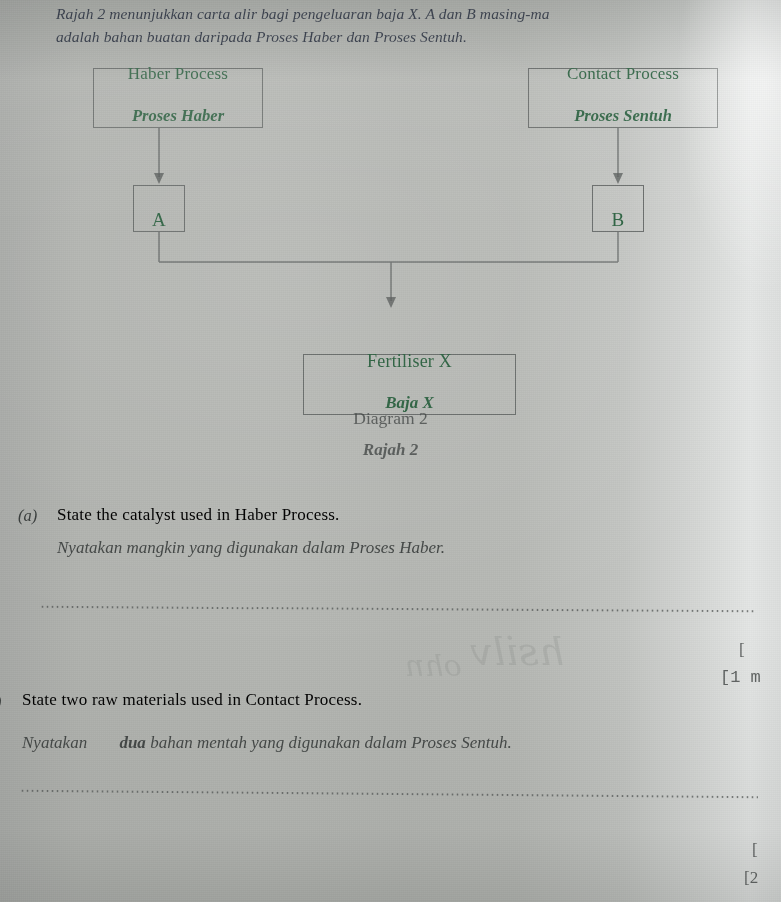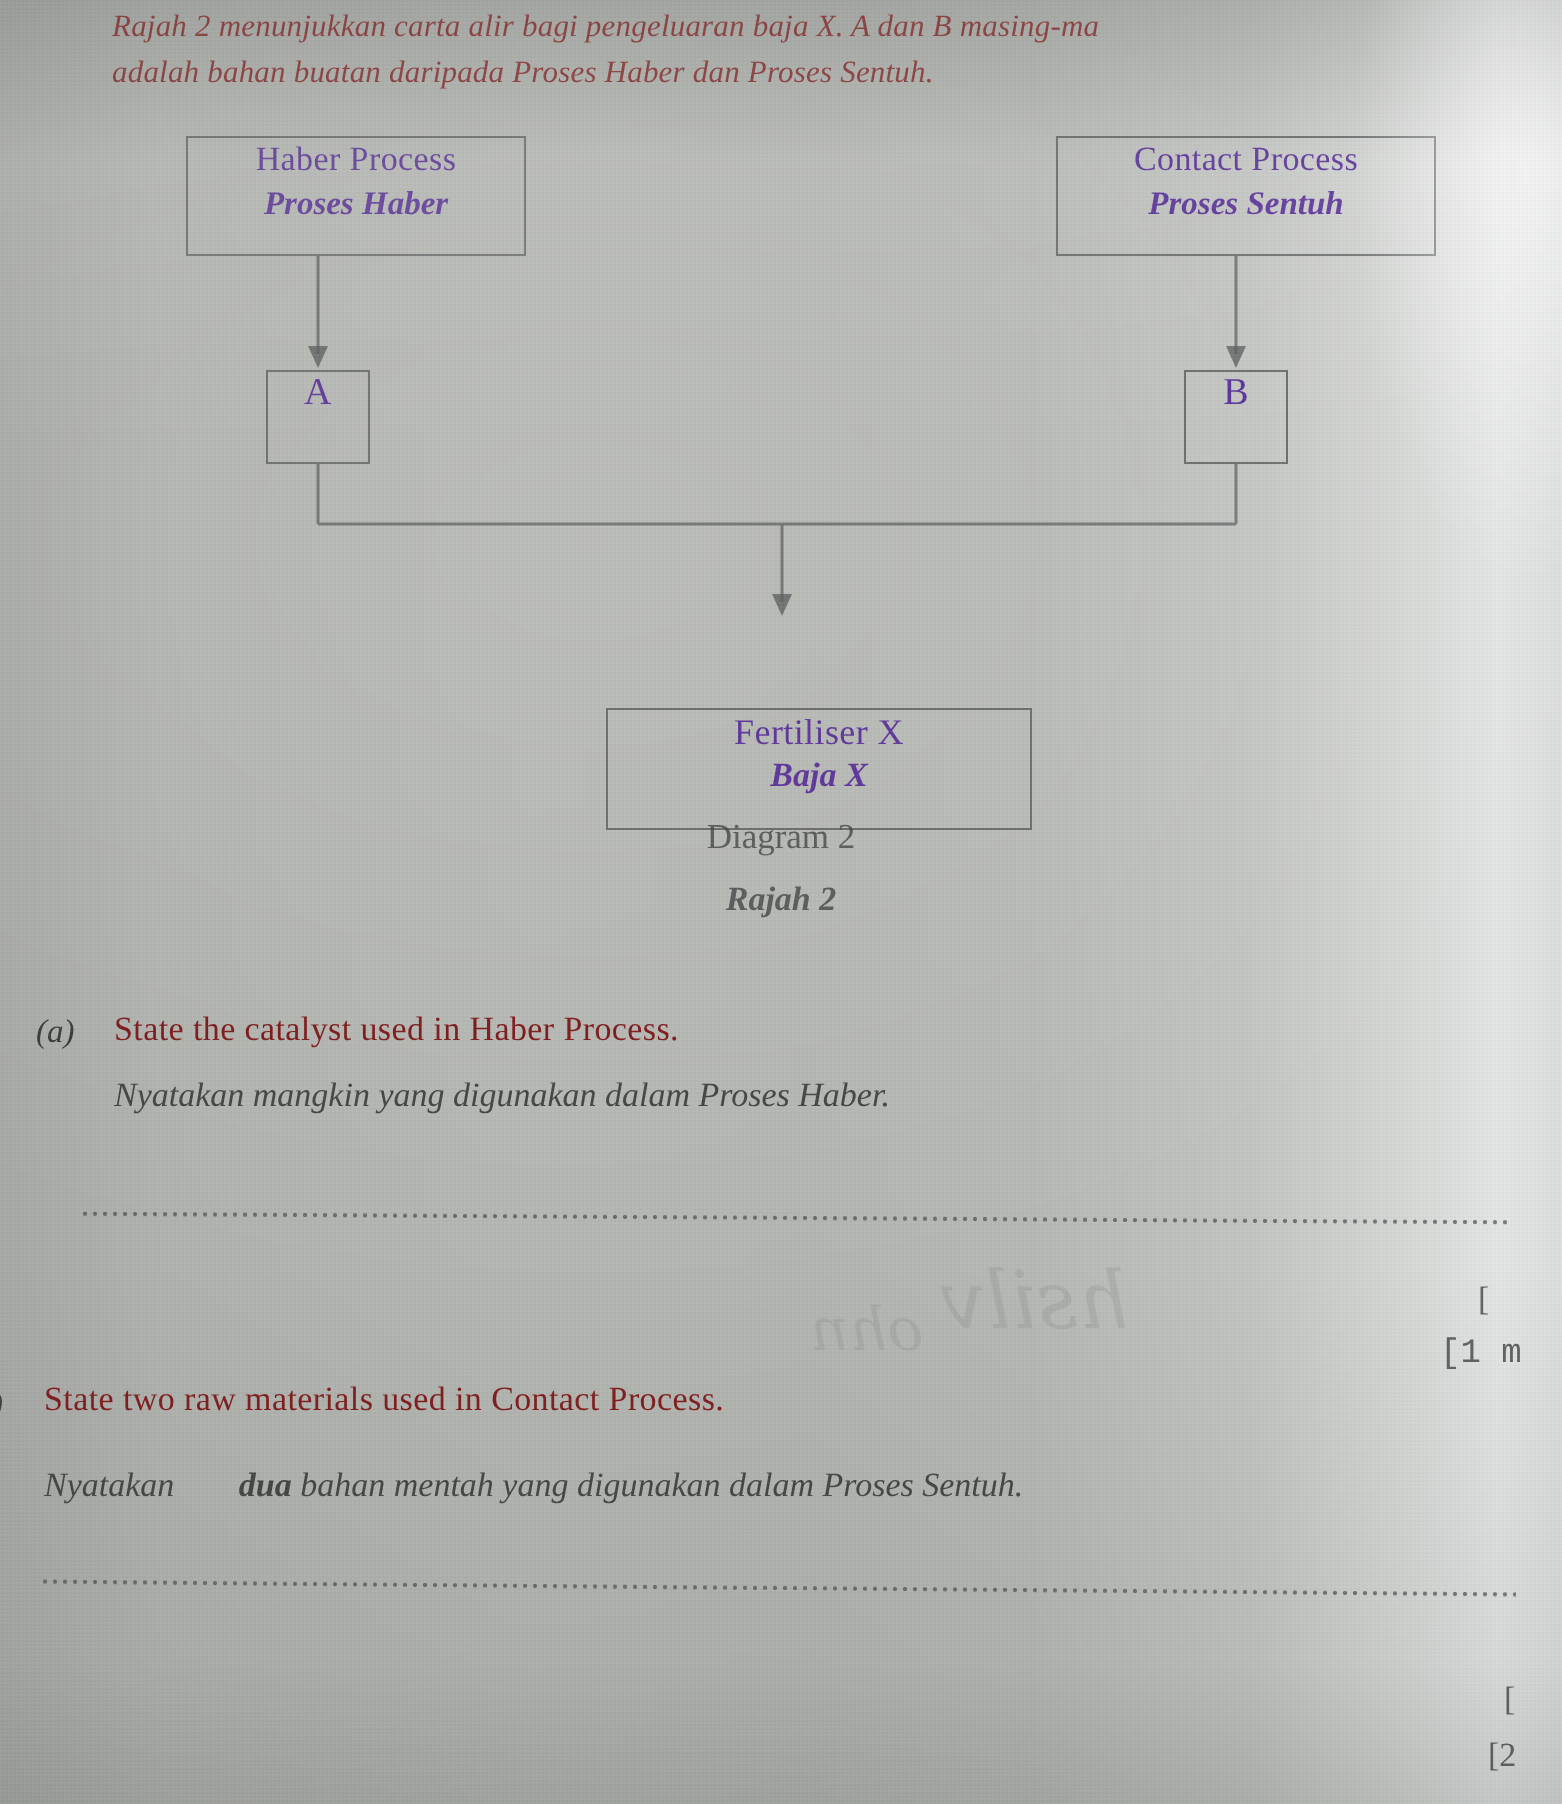--- a/index.html
+++ b/index.html
@@ -60,41 +60,42 @@
     pointer-events: none;
   }
 
   
   .intro {
     position: absolute;
     font-style: italic;
     font-size: 15.5px;
     line-height: 23px;
     letter-spacing: .1px;
-    color: #7f1d1d;
+    color: #0f172a;
     opacity: .72;
     white-space: nowrap;
     text-align: center;
   }
   .intro.l1 { left: 56px; top: 2px; }
   .intro.l2 { left: 56px; top: 25px; }
   .intro .rm { font-style: normal; }
 
   
   #flow { position: absolute; left: 0; top: 0; width: 781px; height: 480px; }
   .fbox {
     position: absolute;
     border: 1.4px solid #5d6160;
     box-sizing: border-box;
     display: flex;
     flex-direction: column;
     align-items: center;
-    justify-content: flex-start;
-    color: #4c1d95;
+    justify-content: flex-end;
+    color: #14532d;
     background: transparent;
+    gap: 20px;
   }
   .fbox .en { font-size: 17px; line-height: 22px; letter-spacing: .2px; }
   .fbox .ms { font-size: 16.5px; line-height: 22px; font-style: italic; font-weight: 600; }
   #box-haber   { left: 93px;  top: 68px;  width: 170px; height: 60px; opacity: .70; }
   #box-contact { left: 528px; top: 68px;  width: 190px; height: 60px; opacity: .78; }
   #box-a { left: 133px; top: 185px; width: 52px; height: 47px; opacity: .78; }
   #box-b { left: 592px; top: 185px; width: 52px; height: 47px; opacity: .85; }
   #box-a .en, #box-b .en { font-size: 19px; }
   #box-fert { left: 303px; top: 309px; width: 213px; height: 61px; opacity: .82; margin-top: 45px; }
   #box-fert .en { font-size: 18px; }
@@ -112,21 +113,21 @@
   .qlabel {
     position: absolute;
     font-size: 16.5px;
     font-style: italic;
     color: #3a3e3d;
   }
   .qen {
     position: absolute;
     font-size: 17px;
     letter-spacing: .2px;
-    color: #7f1d1d;
+    color: #000000;
   }
   .qms {
     position: absolute;
     font-size: 17px;
     font-style: italic;
     color: #3a3e3d;
     opacity: .92;
   }
   .qms b { font-weight: 700; font-style: italic; margin-left: 28px; }
 

